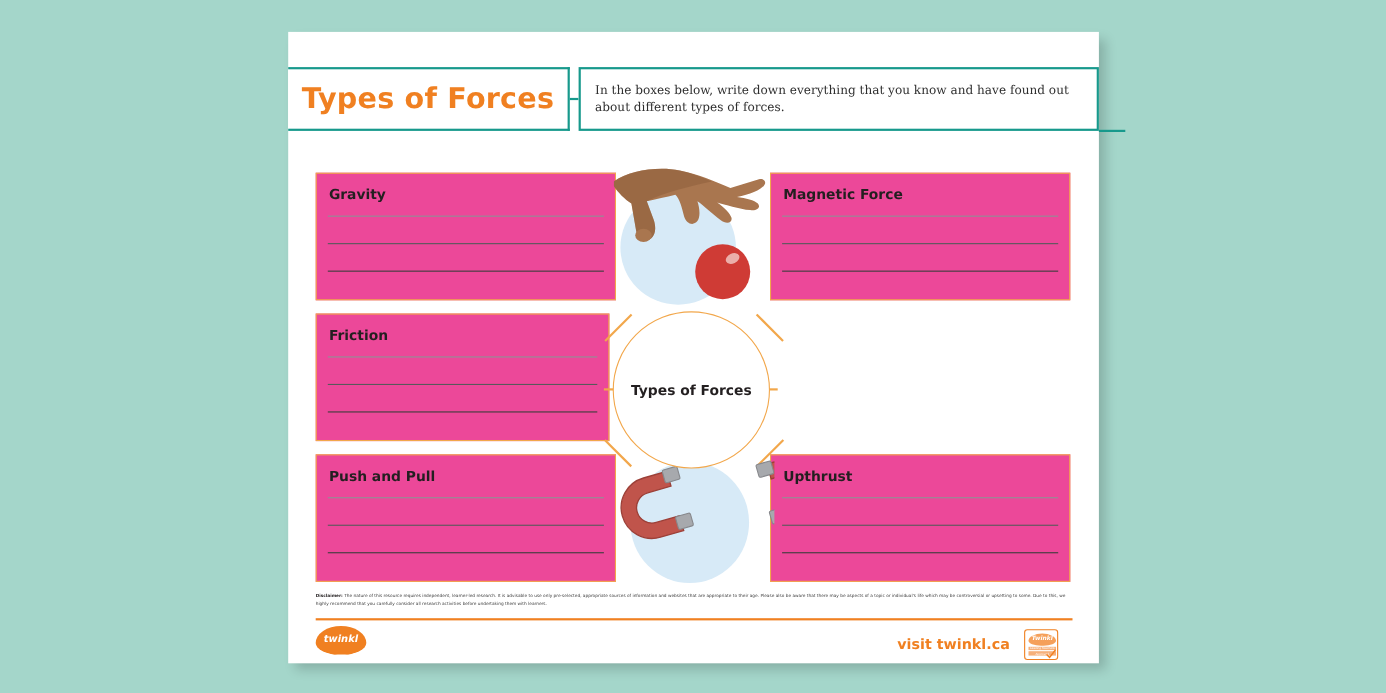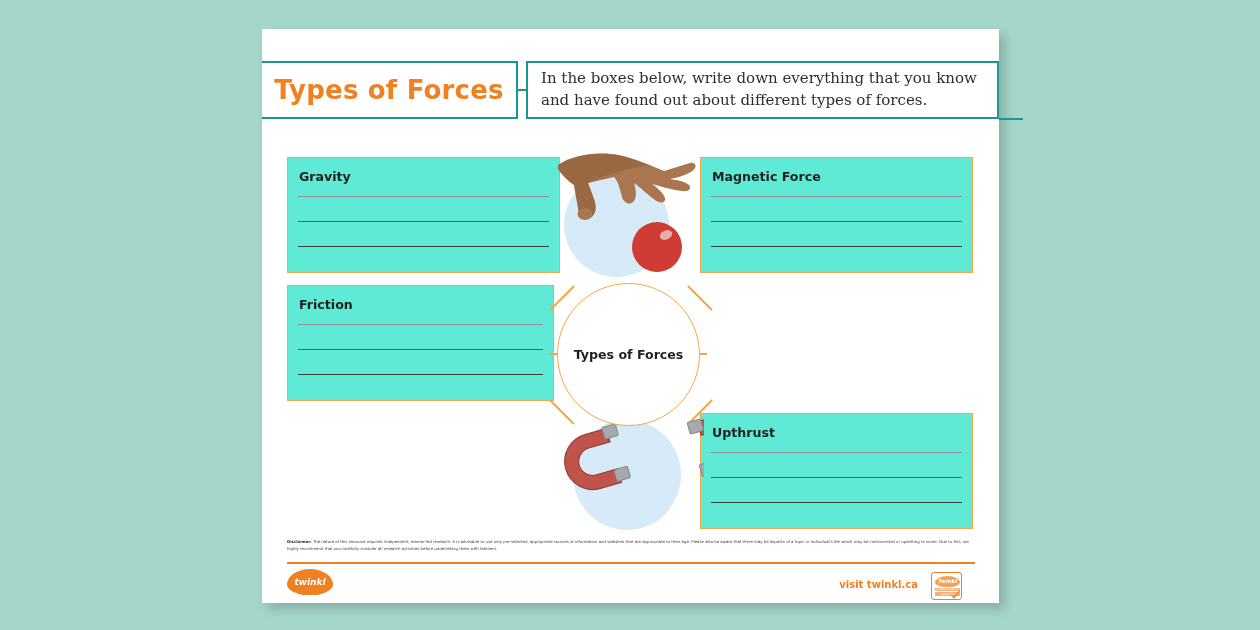--- a/index.html
+++ b/index.html
@@ -43,35 +43,35 @@
     width:8px; height:2px; background:#17998c;
   }
   .instr-box{
     position:absolute; left:264px; top:0px;
     width:473px; height:58px;
     border:2px solid #17998c;
     background:#fff;
     display:flex; align-items:center;
   }
   .instr-box p{
-    font-size:15px; color:#2e2e2e; line-height:1.45;
+    font-size:11px; color:#2e2e2e; line-height:1.45;
     padding:0 13px; font-family:"DejaVu Serif", serif;
   }
   .instr-tail{
     position:absolute; left:737px; top:57px;
     width:24px; height:2px; background:#17998c;
   }
 
   
   .grid{ position:absolute; left:0; top:102px; width:737px; height:400px; }
 
   .fbox{
     position:absolute;
     border:1.6px solid #f2a74b;
-    background:#5eead4;
+    background:#ec4899;
     overflow:hidden;
   }
   .fbox .flabel{
     position:absolute; left:11px; top:11px;
     font-size:12.6px; font-weight:bold; color:#231f20;
     font-family:"DejaVu Sans", sans-serif;
     white-space:nowrap;
   }
   .lines{ position:absolute; left:10px; right:10px; top:38px; }
   .wline{ height:1px; margin-bottom:24px; }
@@ -143,21 +143,21 @@
   .logo .bump{ position:absolute; background:#f08021; border-radius:50%; }
   .logo .txt{
     position:absolute; inset:0; display:flex;
     align-items:center; justify-content:center;
     color:#fff; font-size:9px; font-weight:bold; font-style:italic;
     font-family:"DejaVu Sans", sans-serif;
     z-index:2;
   }
   .visit{
     position:absolute; right:81px; top:40px;
-    color:#f08021; font-size:10px; font-weight:bold;
+    color:#f08021; font-size:13px; font-weight:bold;
     font-family:"DejaVu Sans", sans-serif;
     white-space:nowrap;
     text-align:right;
   }
   .badge{
     position:absolute; right:37px; top:33px;
     width:31px; height:28px;
     border:1.2px solid #f08021; border-radius:3px;
     background:#fff; overflow:hidden;
   }
@@ -265,20 +265,28 @@
       <div class="fbox col-L row-2">
         <div class="flabel">Friction</div>
         <div class="lines">
           <div class="wline a"></div>
           <div class="wline b"></div>
           <div class="wline c"></div>
         </div>
       </div>
 
 
+      <div class="fbox col-L row-3">
+        <div class="flabel">Push and Pull</div>
+        <div class="lines">
+          <div class="wline a"></div>
+          <div class="wline b"></div>
+          <div class="wline c"></div>
+        </div>
+      </div>
 
       <div class="fbox col-R row-3">
         <div class="flabel">Upthrust</div>
         <div class="lines">
           <div class="wline a"></div>
           <div class="wline b"></div>
           <div class="wline c"></div>
         </div>
       </div>
 

